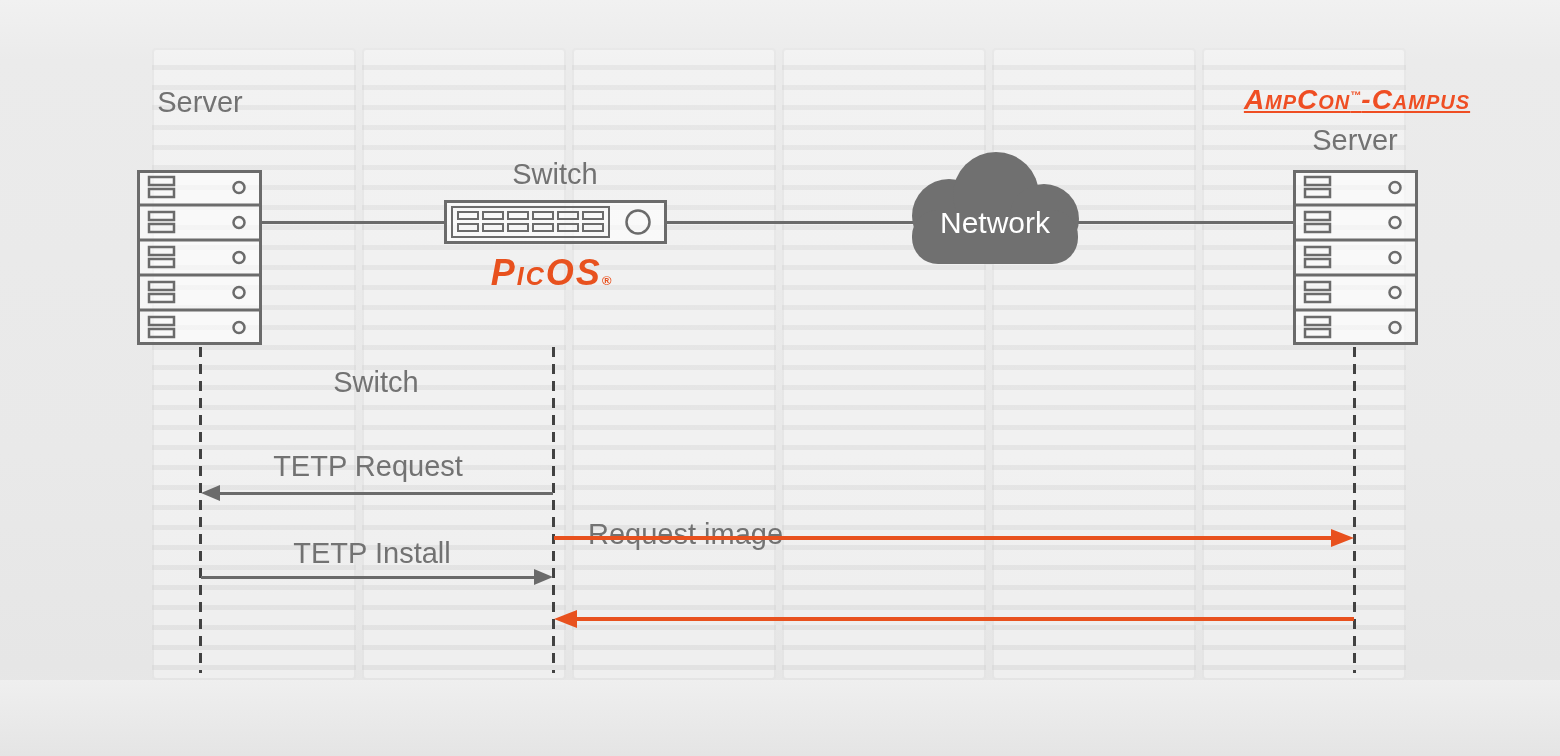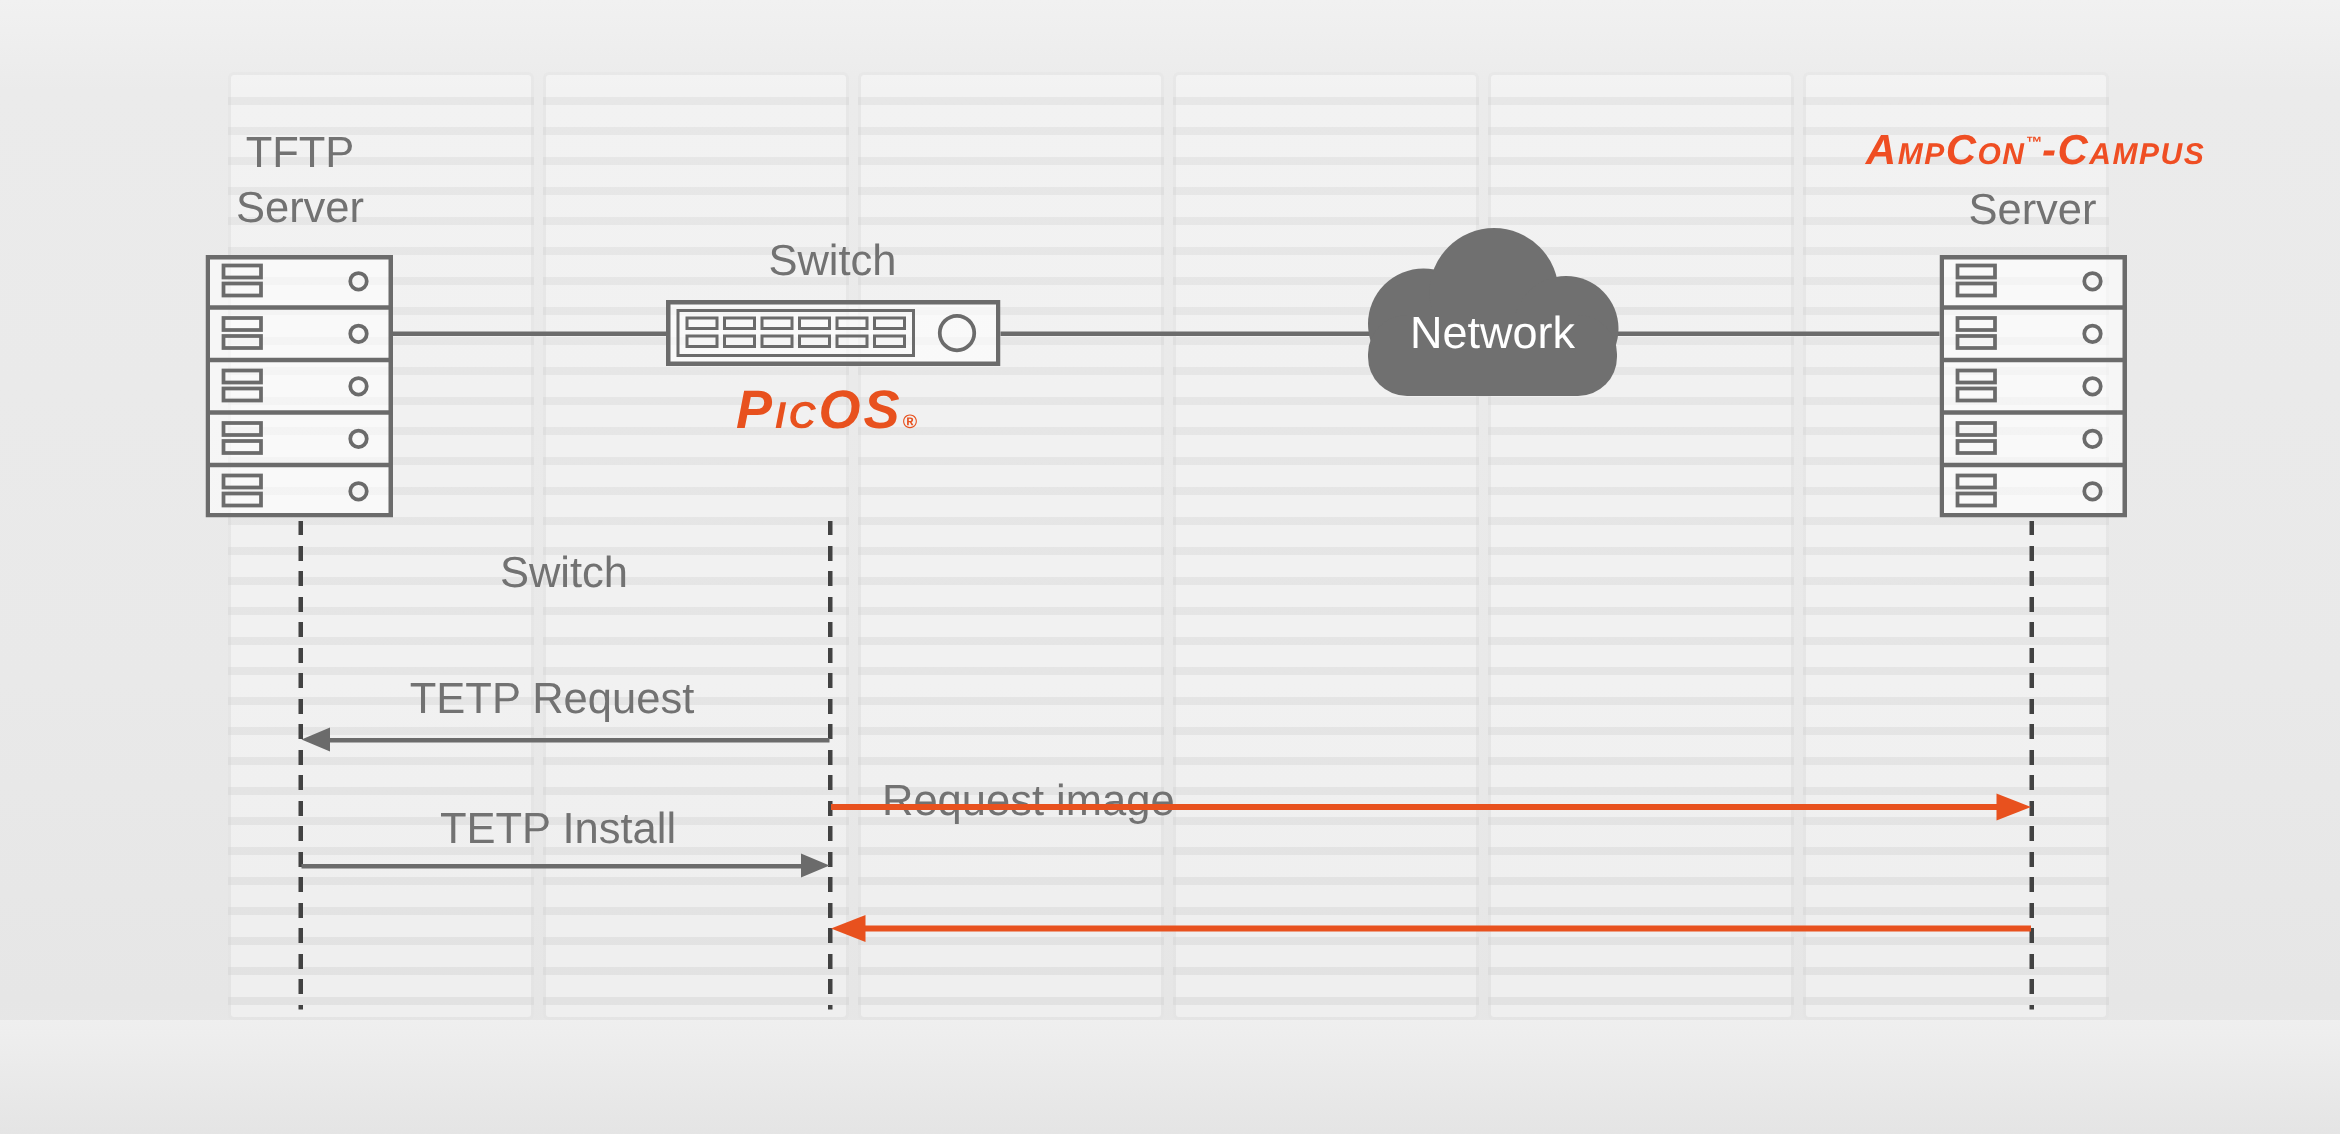--- a/index.html
+++ b/index.html
@@ -21,21 +21,21 @@
   .bg-floor{position:absolute;left:0;bottom:0;width:1560px;height:76px;
     background:linear-gradient(180deg,rgba(240,240,240,0.9),rgba(228,228,228,0.9));}
   
   .lbl{color:#727272;font-size:29px;line-height:37px;white-space:nowrap;}
   .center{text-align:center;}
   
   .picos{color:#E8511E;font-size:36px;font-weight:bold;font-style:italic;
     font-variant:small-caps;letter-spacing:2px;text-align:center;}
   .picos .mark{font-size:13px;font-variant:normal;vertical-align:baseline;}
   .ampcon{color:#EF4E23;font-size:28px;font-weight:bold;font-style:italic;
-    font-variant:small-caps;letter-spacing:1px;white-space:nowrap;}
+    font-variant:small-caps;letter-spacing:1px;white-space:nowrap;text-decoration:underline;}
   .ampcon .mark{font-size:11px;font-variant:normal;vertical-align:super;letter-spacing:0;}
   
   .hline{position:absolute;height:3px;background:#6b6b6b;top:221px;}
   
   .lifeline{position:absolute;top:347px;height:326px;width:3px;
     background:repeating-linear-gradient(180deg,#424242 0px,#424242 10px,transparent 10px,transparent 17px);}
   
   .arrow{position:absolute;}
   .arrow .shaft{position:absolute;}
   .arrow.gray .shaft{height:3px;background:#6b6b6b;top:7px;}
@@ -59,21 +59,20 @@
     <div class="bg-bay" style="left:782px"></div>
     <div class="bg-bay" style="left:992px"></div>
     <div class="bg-bay" style="left:1202px"></div>
     <div class="bg-floor"></div>
   </div>
 
   <div class="hline" style="left:262px;width:182px;"></div>
   <div class="hline" style="left:667px;width:626px;"></div>
 
   <div class="abs lbl center" style="left:100px;top:84px;width:200px;">
-    <div>TFTP</div>
     <div>Server</div>
   </div>
   <div class="abs" style="left:137px;top:170px;">
     <svg width="125" height="175" viewBox="0 0 125 175">
       <rect x="1.5" y="1.5" width="122" height="172" fill="rgba(255,255,255,0.55)" stroke="#6b6b6b" stroke-width="3"></rect>
       <g stroke="#6b6b6b" stroke-width="3">
           <line x1="1" y1="35" x2="124" y2="35"></line>
           <line x1="1" y1="70" x2="124" y2="70"></line>
           <line x1="1" y1="105" x2="124" y2="105"></line>
           <line x1="1" y1="140" x2="124" y2="140"></line>

